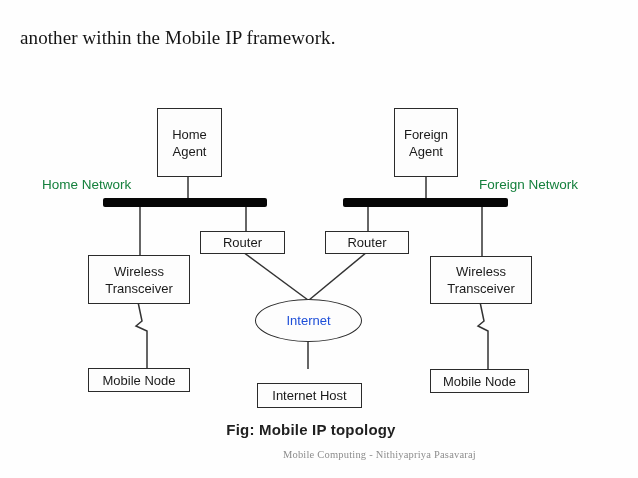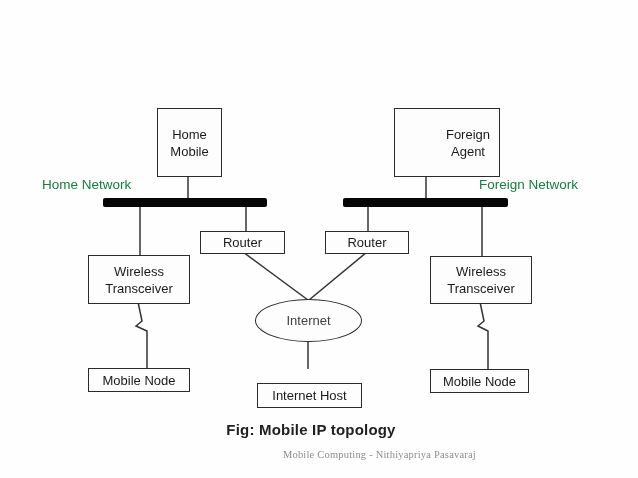--- a/index.html
+++ b/index.html
@@ -11,35 +11,36 @@
          color:#141414;letter-spacing:0.1px;}
   .title .tline{white-space:nowrap;}
 
   svg.wires{position:absolute;left:0;top:0;z-index:1;}
 
   .dbox{position:absolute;z-index:2;background:#fdfdfd;border:1.5px solid #2b2b2b;
         display:flex;align-items:center;justify-content:center;text-align:center;
         font-size:13px;line-height:17px;color:#1a1a1a;white-space:pre-line;}
   .ellipse{position:absolute;z-index:2;background:#fdfdfd;border:1.5px solid #2b2b2b;
         border-radius:50%;display:flex;align-items:center;justify-content:center;
-        font-size:13px;color:#404040;}
+        font-size:13px;color:#1d4ed8;}
   .bus{position:absolute;z-index:2;background:#060606;border-radius:2px;}
   .netlabel{position:absolute;z-index:2;font-size:13.5px;color:#15803d;white-space:nowrap;}
 
   .figcaption{position:absolute;left:161px;top:421px;width:300px;text-align:center;z-index:2;
         font-size:15px;font-weight:bold;color:#1f1f1f;letter-spacing:0.2px;}
   .credit{position:absolute;left:176px;top:449px;width:300px;text-align:right;z-index:2;
         font-family:"Liberation Serif",serif;font-size:10.5px;color:#8d8d8d;letter-spacing:0.2px;}
 </style>
 </head>
 <body>
 
 <div class="slide">
 
   <div class="title">
+    <div class="tline">another within the Mobile IP framework.</div>
   </div>
 
   <svg class="wires" width="638" height="478" viewBox="0 0 638 478">
     <g stroke="#333333" stroke-width="1.5" fill="none">
 
       <line x1="188" y1="175" x2="188" y2="199"></line>
       <line x1="426" y1="175" x2="426" y2="199"></line>
 
       <line x1="140" y1="206" x2="140" y2="256"></line>
       <line x1="246" y1="206" x2="246" y2="232"></line>
@@ -57,22 +58,22 @@
     </g>
   </svg>
 
   <div class="bus" style="left:103px;top:198px;width:164px;height:9px;"></div>
   <div class="bus" style="left:343px;top:198px;width:165px;height:9px;"></div>
 
   <div class="netlabel" style="left:42px;top:177px;">Home Network</div>
   <div class="netlabel" style="left:479px;top:177px;">Foreign Network</div>
 
   <div class="dbox" style="left:157px;top:108px;width:63px;height:67px;">Home
-Mobile</div>
-  <div class="dbox" style="left:394px;top:108px;width:62px;height:67px;padding-left:42px;">Foreign
+Agent</div>
+  <div class="dbox" style="left:394px;top:108px;width:62px;height:67px;">Foreign
 Agent</div>
 
   <div class="dbox" style="left:200px;top:231px;width:83px;height:21px;">Router</div>
   <div class="dbox" style="left:325px;top:231px;width:82px;height:21px;">Router</div>
 
   <div class="dbox" style="left:88px;top:255px;width:100px;height:47px;">Wireless
 Transceiver</div>
   <div class="dbox" style="left:430px;top:256px;width:100px;height:46px;">Wireless
 Transceiver</div>
 

